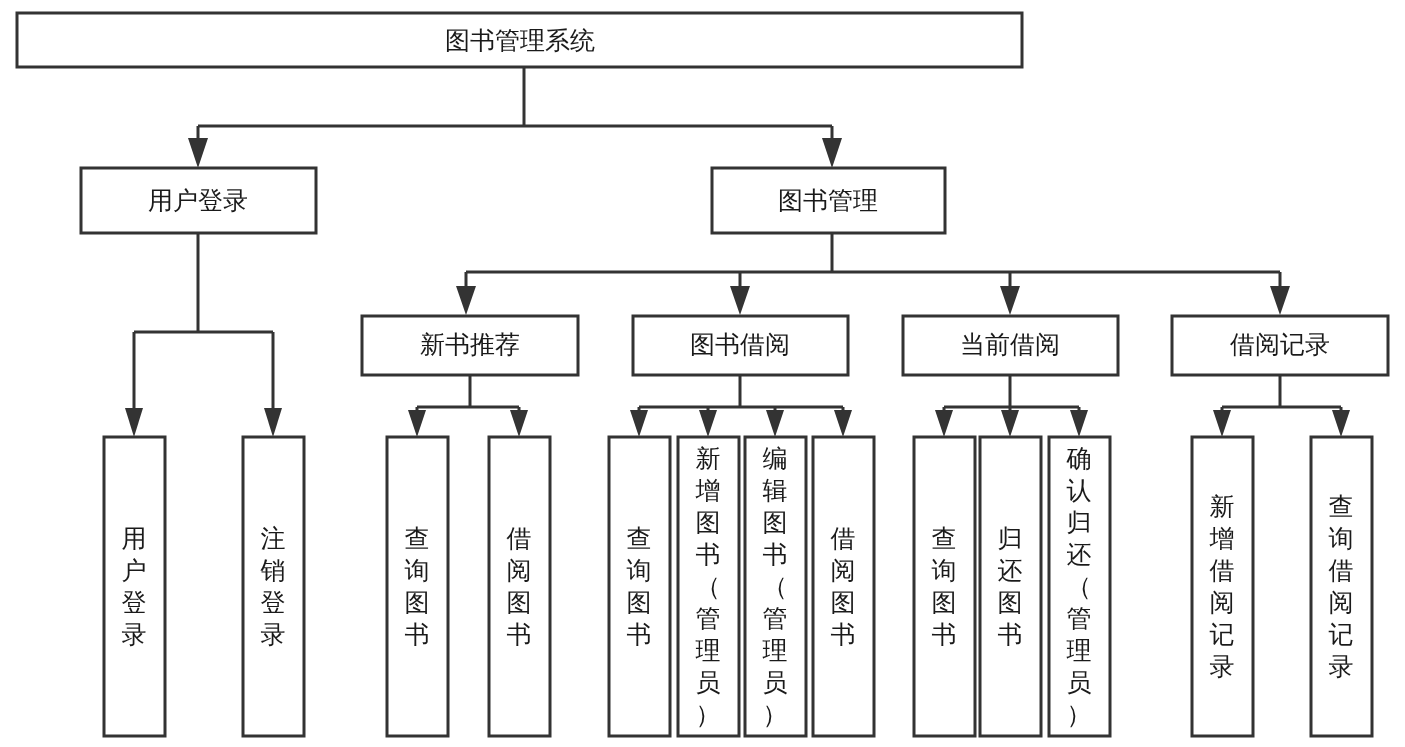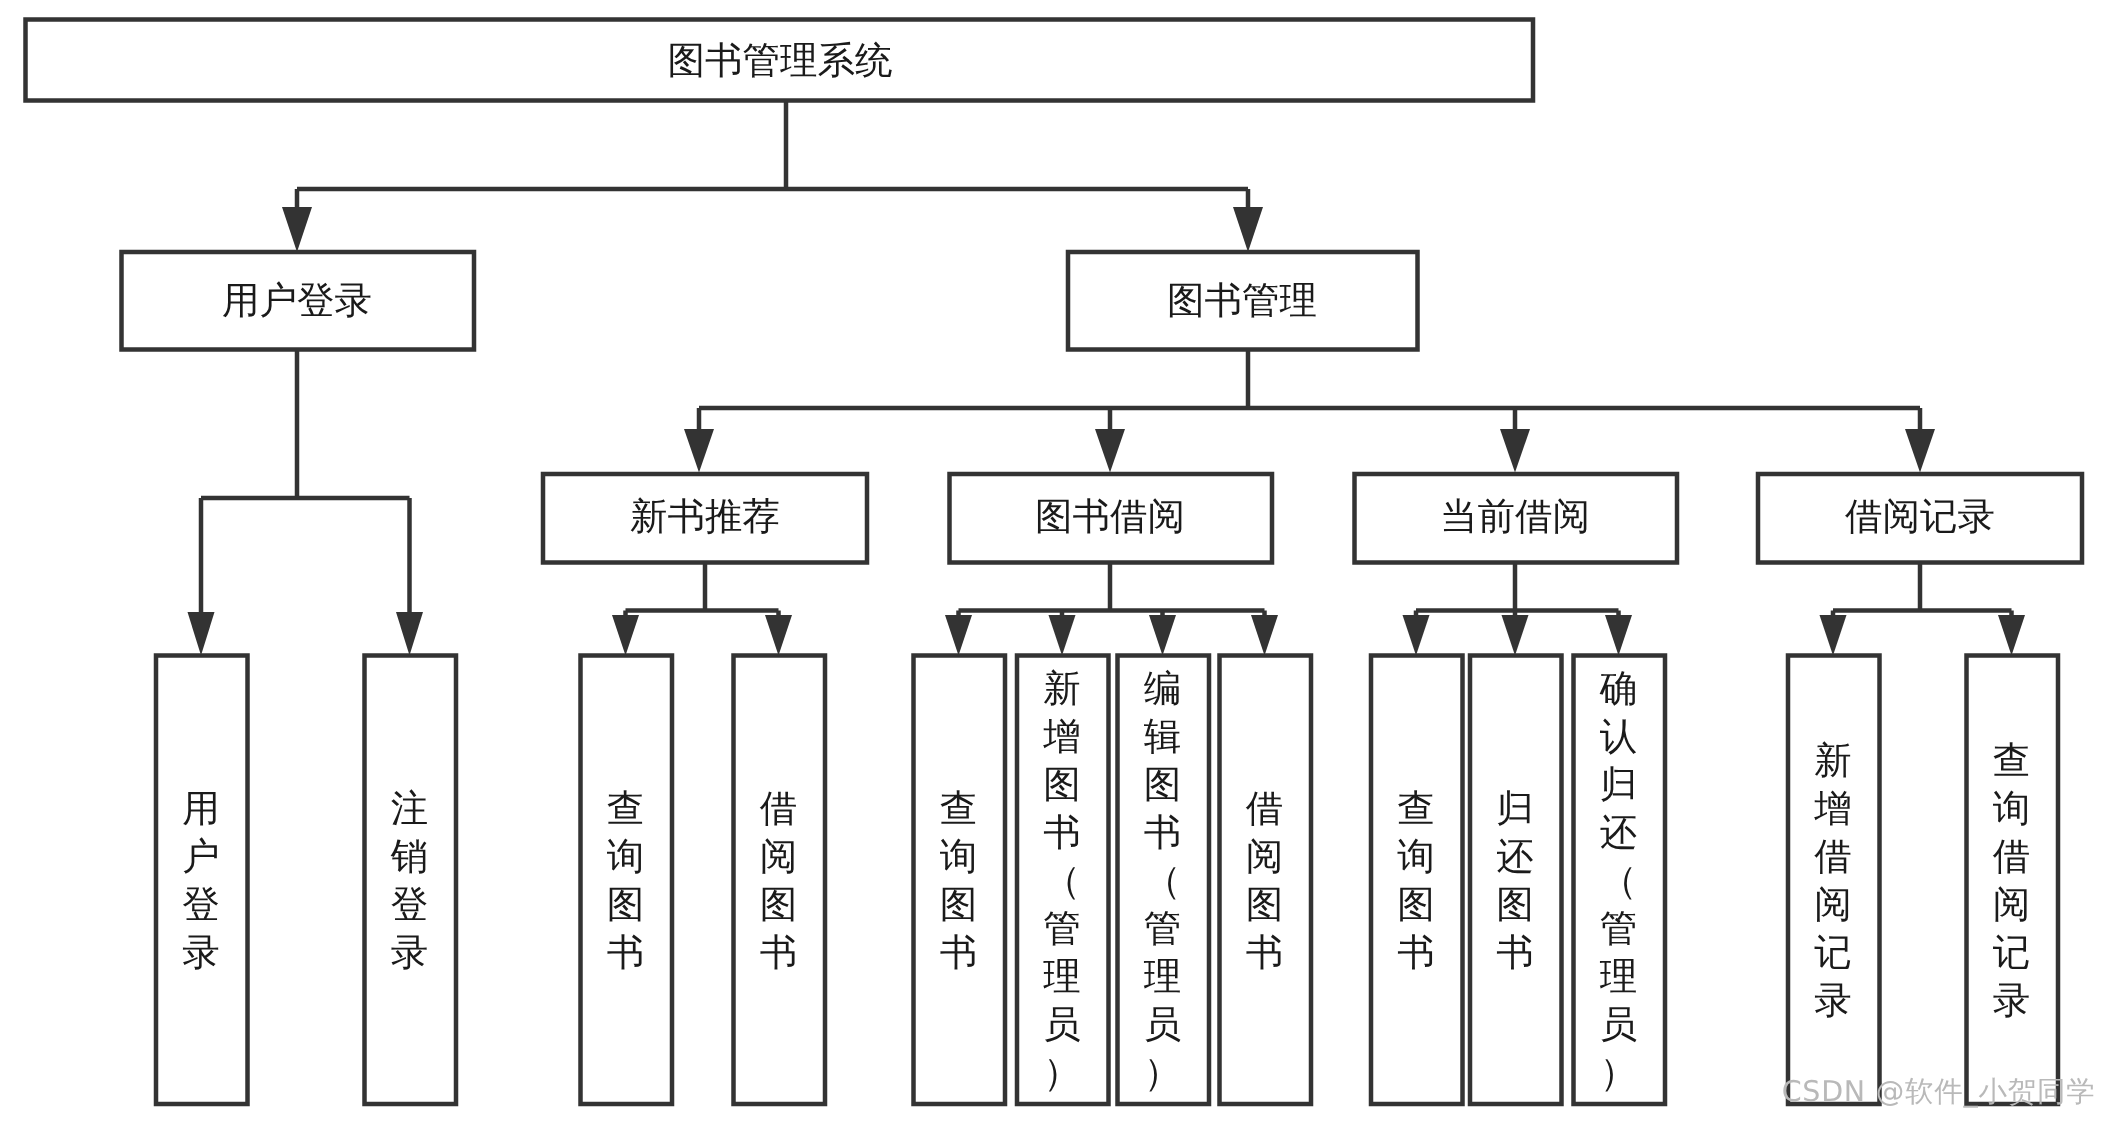--- a/index.html
+++ b/index.html
@@ -221,14 +221,13 @@
       <rect class="node-rect" x="1192" y="437" width="61" height="299"></rect>
       <text class="node-label-v" x="1222" y="0"><tspan x="1222" y="515.46">新</tspan><tspan x="1222" y="547.46">增</tspan><tspan x="1222" y="579.46">借</tspan><tspan x="1222" y="611.46">阅</tspan><tspan x="1222" y="643.46">记</tspan><tspan x="1222" y="675.46">录</tspan></text>
     </g>
     <g>
       <rect class="node-rect" x="1311" y="437" width="61" height="299"></rect>
       <text class="node-label-v" x="1341" y="0"><tspan x="1341" y="515.46">查</tspan><tspan x="1341" y="547.46">询</tspan><tspan x="1341" y="579.46">借</tspan><tspan x="1341" y="611.46">阅</tspan><tspan x="1341" y="643.46">记</tspan><tspan x="1341" y="675.46">录</tspan></text>
     </g>
 
   </svg>
 
-  <div class="watermark">CSDN @软件_小贺同学</div>
 </div>
 
 </body></html>

